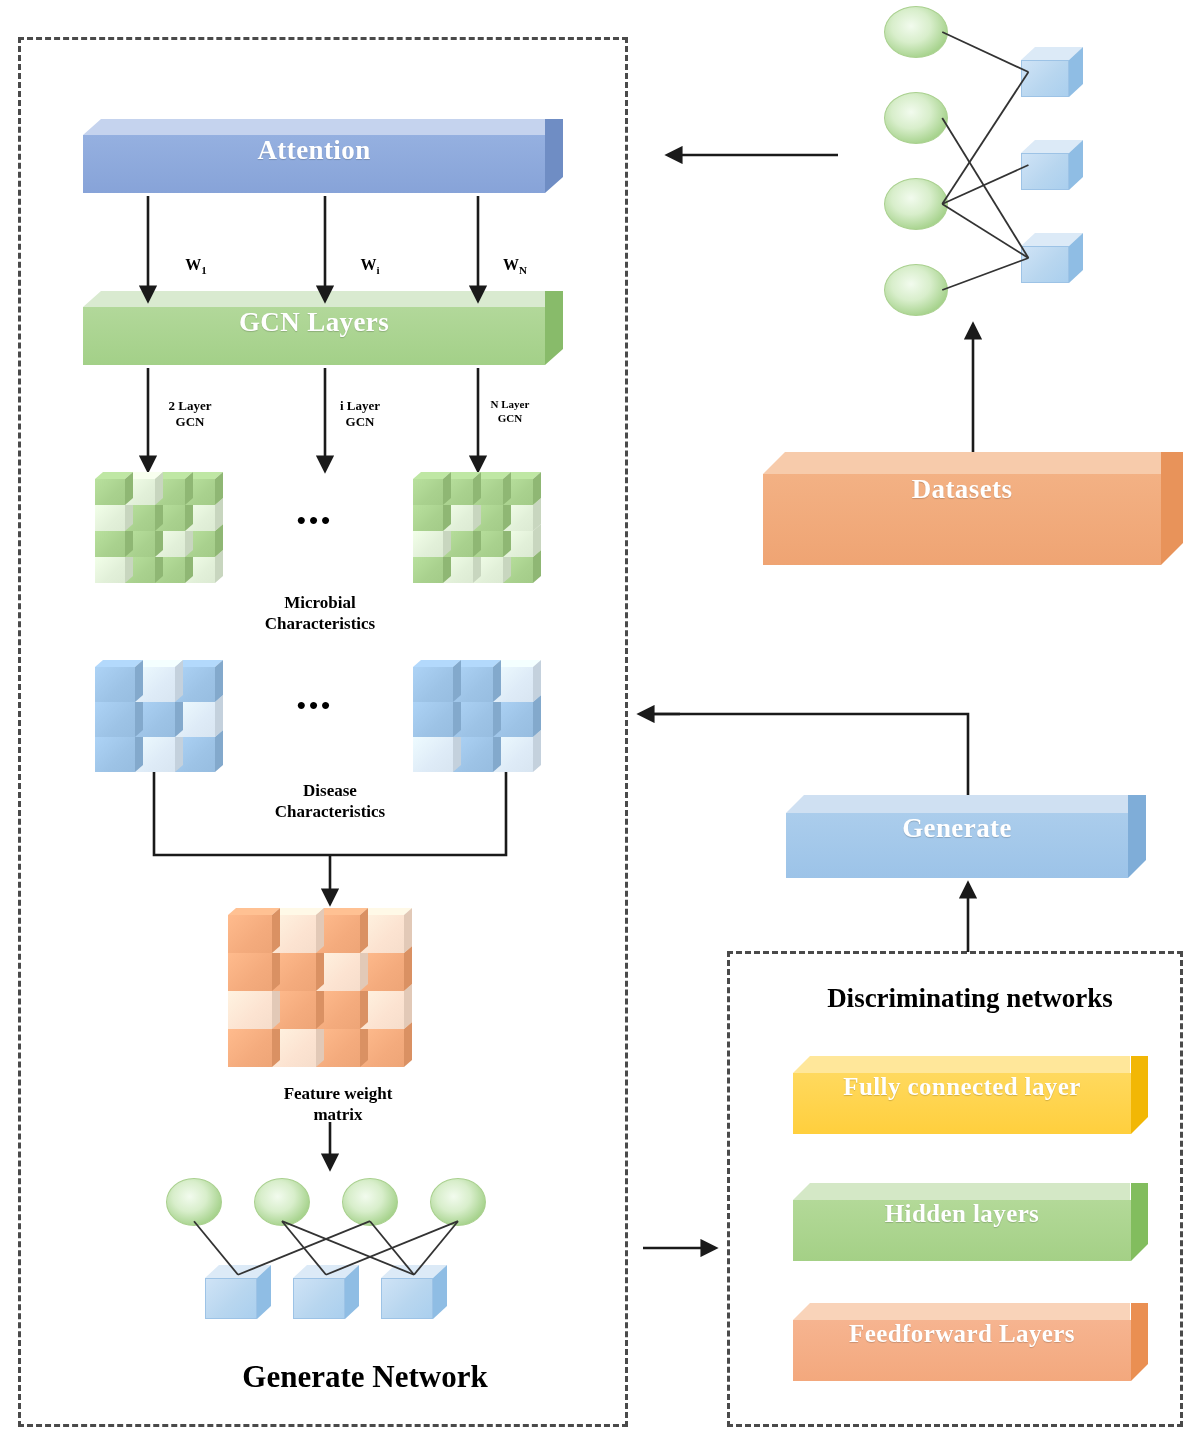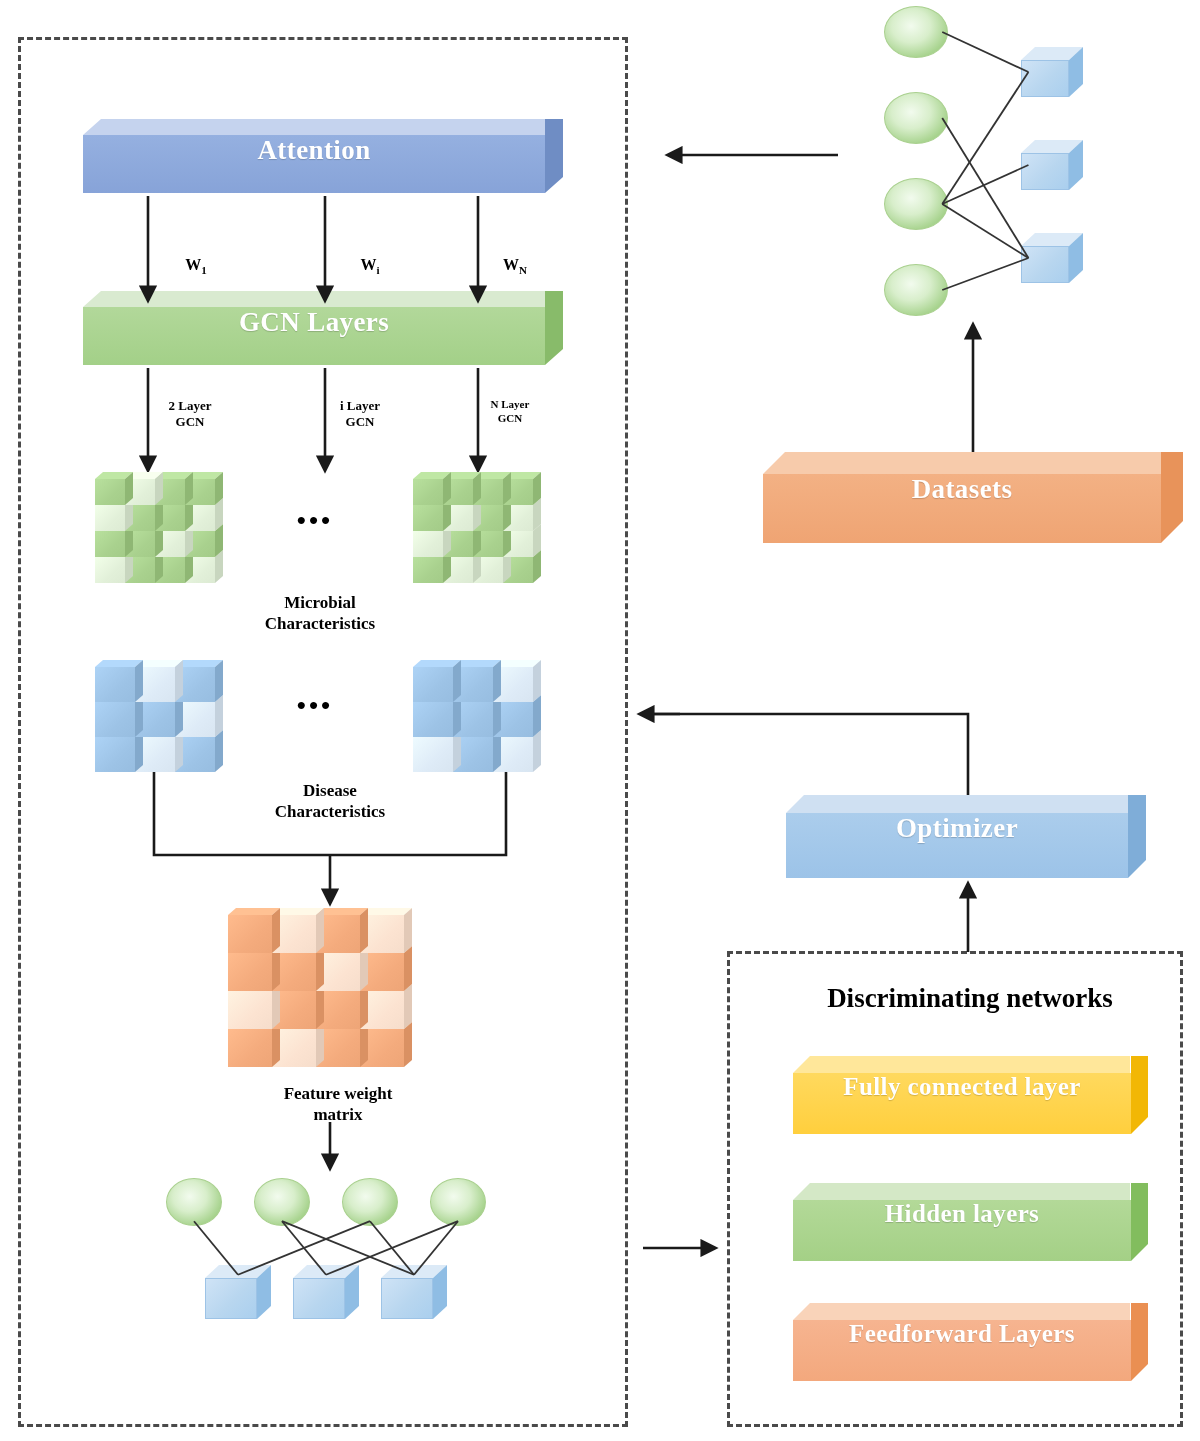--- a/index.html
+++ b/index.html
@@ -525,20 +525,21 @@
         <line x1="34" y1="51.2" x2="78" y2="104.72" stroke="#333" stroke-width="1.8"></line>
         <line x1="122" y1="51.2" x2="166" y2="104.72" stroke="#333" stroke-width="1.8"></line>
         <line x1="122" y1="51.2" x2="254" y2="104.72" stroke="#333" stroke-width="1.8"></line>
         <line x1="210" y1="51.2" x2="78" y2="104.72" stroke="#333" stroke-width="1.8"></line>
         <line x1="210" y1="51.2" x2="254" y2="104.72" stroke="#333" stroke-width="1.8"></line>
         <line x1="298" y1="51.2" x2="254" y2="104.72" stroke="#333" stroke-width="1.8"></line>
         <line x1="298" y1="51.2" x2="166" y2="104.72" stroke="#333" stroke-width="1.8"></line>
       </svg>
     </div>
 
+  <div class="lbl" style="left:200px; top:1358px; width:330px; font-size:31px;">Generate Network</div>
 
   <div id="graph-topright" style="position: absolute; left: 870px; top: 0px; width: 240px; height: 320px;">
       <div class="node-ellipse" style="left: 14px; top: 6px; width: 64px; height: 52px;"></div>
       <div class="node-ellipse" style="left: 14px; top: 92px; width: 64px; height: 52px;"></div>
       <div class="node-ellipse" style="left: 14px; top: 178px; width: 64px; height: 52px;"></div>
       <div class="node-ellipse" style="left: 14px; top: 264px; width: 64px; height: 52px;"></div>
       <div class="node-cube" style="left: 151px; top: 47px; width: 62px; height: 50px;">
         <div class="nc-top"></div>
         <div class="nc-face"></div>
         <div class="nc-side"></div>
@@ -556,34 +557,34 @@
       <svg width="240" height="320" style="position: absolute; left: 0px; top: 0px;">
         <line x1="72.24" y1="32" x2="158.44" y2="72" stroke="#333" stroke-width="1.8"></line>
         <line x1="72.24" y1="118" x2="158.44" y2="258" stroke="#333" stroke-width="1.8"></line>
         <line x1="72.24" y1="204" x2="158.44" y2="72" stroke="#333" stroke-width="1.8"></line>
         <line x1="72.24" y1="204" x2="158.44" y2="165" stroke="#333" stroke-width="1.8"></line>
         <line x1="72.24" y1="204" x2="158.44" y2="258" stroke="#333" stroke-width="1.8"></line>
         <line x1="72.24" y1="290" x2="158.44" y2="258" stroke="#333" stroke-width="1.8"></line>
       </svg>
     </div>
 
-  <div class="slab" id="slab-datasets" style="left:763px; top:452px; width:420px; height:91px;">
+  <div class="slab" id="slab-datasets" style="left:763px; top:452px; width:420px; height:113px;">
     <div class="top" style="background:#f7cbab; height:22px; clip-path:polygon(0 100%, 22px 0, 100% 0, 100% 100%);"></div>
     <div class="side" style="background:#e8935a; width:22px; clip-path:polygon(0 0, 100% 0, 100% calc(100% - 22px), 0 100%);"></div>
     <div class="face" style="background:linear-gradient(180deg,#f3b184 0%,#efa473 100%); width:calc(100% - 22px); height:calc(100% - 22px); font-size:27px;">
       <span>Datasets</span>
     </div>
   </div>
 
 
   <div class="slab" id="slab-optimizer" style="left:786px; top:795px; width:360px; height:83px;">
     <div class="top" style="background:#cfe0f2; height:18px; clip-path:polygon(0 100%, 18px 0, 100% 0, 100% 100%);"></div>
     <div class="side" style="background:#7fadd8; width:18px; clip-path:polygon(0 0, 100% 0, 100% calc(100% - 18px), 0 100%);"></div>
     <div class="face" style="background:linear-gradient(180deg,#abcdec 0%,#9cc3e8 100%); width:calc(100% - 18px); height:calc(100% - 18px); font-size:27px;">
-      <span>Optimizer</span>
+      <span>Generate</span>
     </div>
   </div>
 
   <div class="lbl" style="left:790px; top:982px; width:360px; font-size:27px;">Discriminating networks</div>
 
   <div class="slab" id="slab-fc" style="left:793px; top:1056px; width:355px; height:78px;">
     <div class="top" style="background:#ffe79a; height:17px; clip-path:polygon(0 100%, 17px 0, 100% 0, 100% 100%);"></div>
     <div class="side" style="background:#f2b705; width:17px; clip-path:polygon(0 0, 100% 0, 100% calc(100% - 17px), 0 100%);"></div>
     <div class="face" style="background:linear-gradient(180deg,#ffd95e 0%,#ffcf3d 100%); width:calc(100% - 17px); height:calc(100% - 17px); font-size:25px;">
       <span>Fully connected layer</span>

